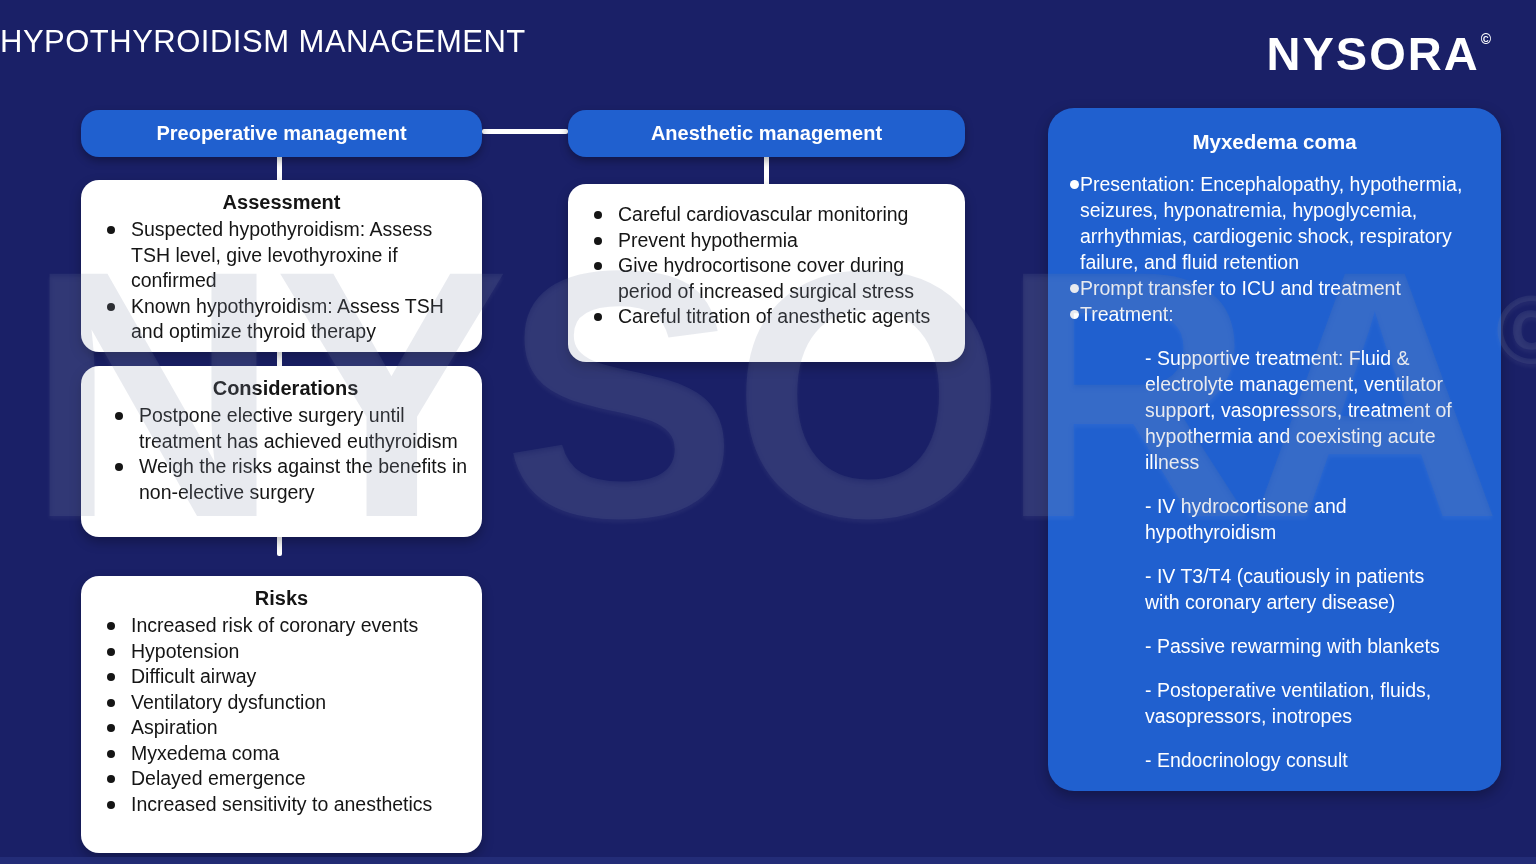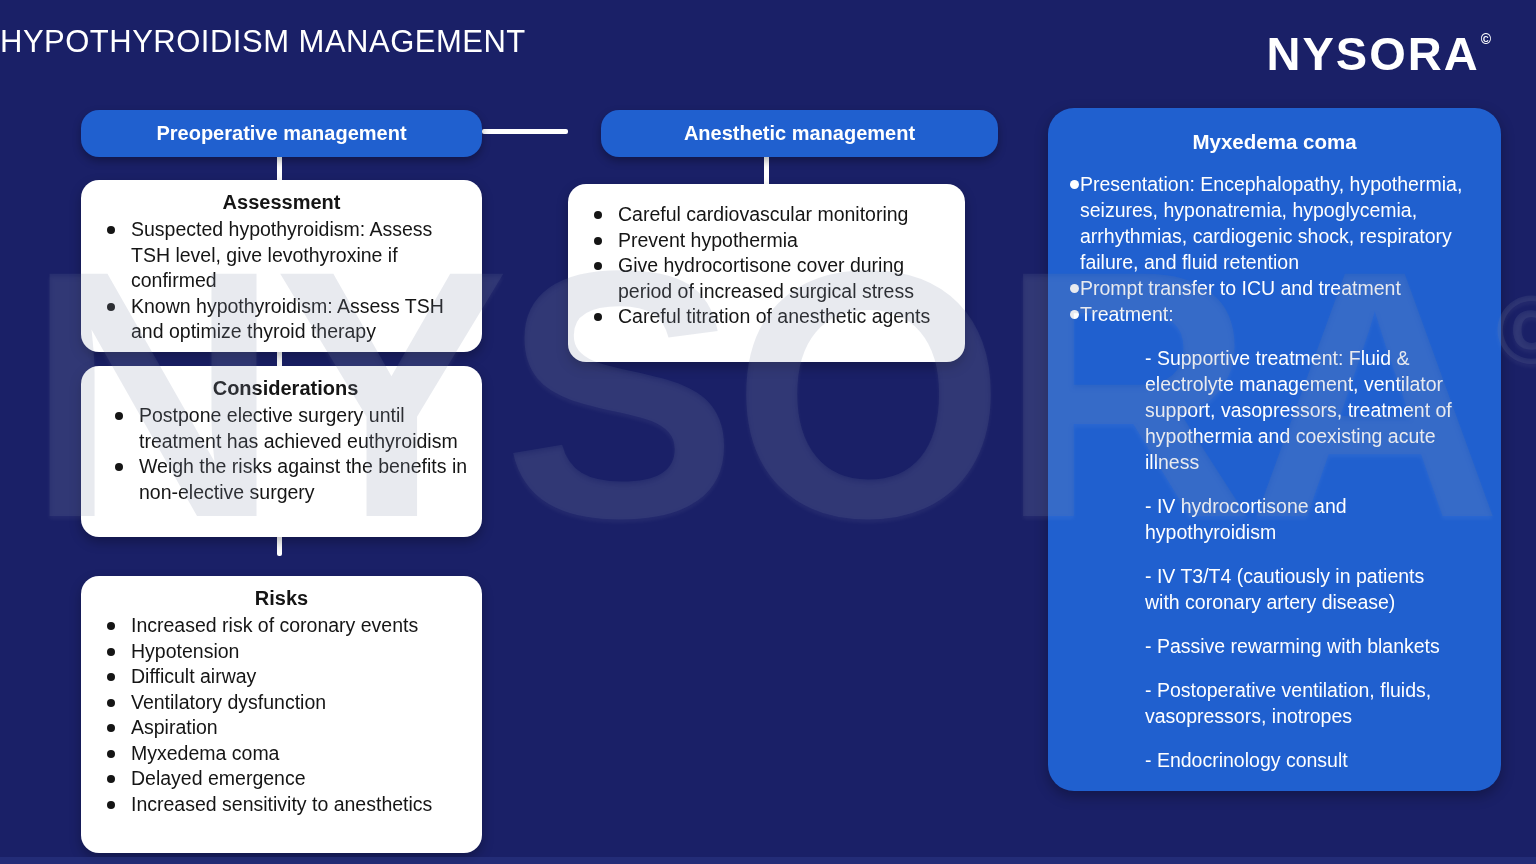--- a/index.html
+++ b/index.html
@@ -60,21 +60,21 @@
     border-radius: 18px;
     color: #ffffff;
     font-size: 20px;
     font-weight: 700;
     display: flex;
     align-items: center;
     justify-content: center;
     box-shadow: 0 4px 8px rgba(0,0,0,0.30);
   }
   .hdr-preop      { left: 81px;  top: 110px; width: 401px; }
-  .hdr-anesthetic { left: 568px; top: 110px; width: 397px; margin-left: 33px; }
+  .hdr-anesthetic { left: 568px; top: 110px; width: 397px; }
 
   
   .box {
     position: absolute;
     background: #ffffff;
     border-radius: 18px;
     box-shadow: 0 5px 12px rgba(0,0,0,0.28);
     color: #151515;
     padding: 9px 14px 10px 0;
   }

